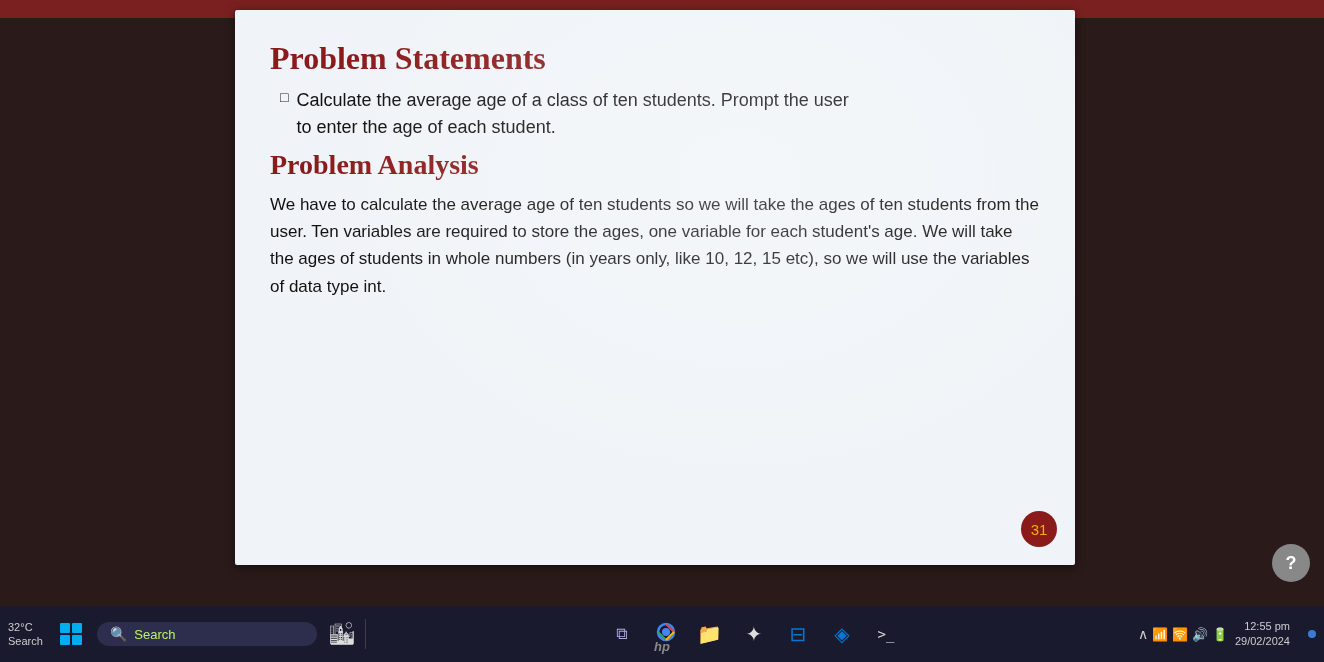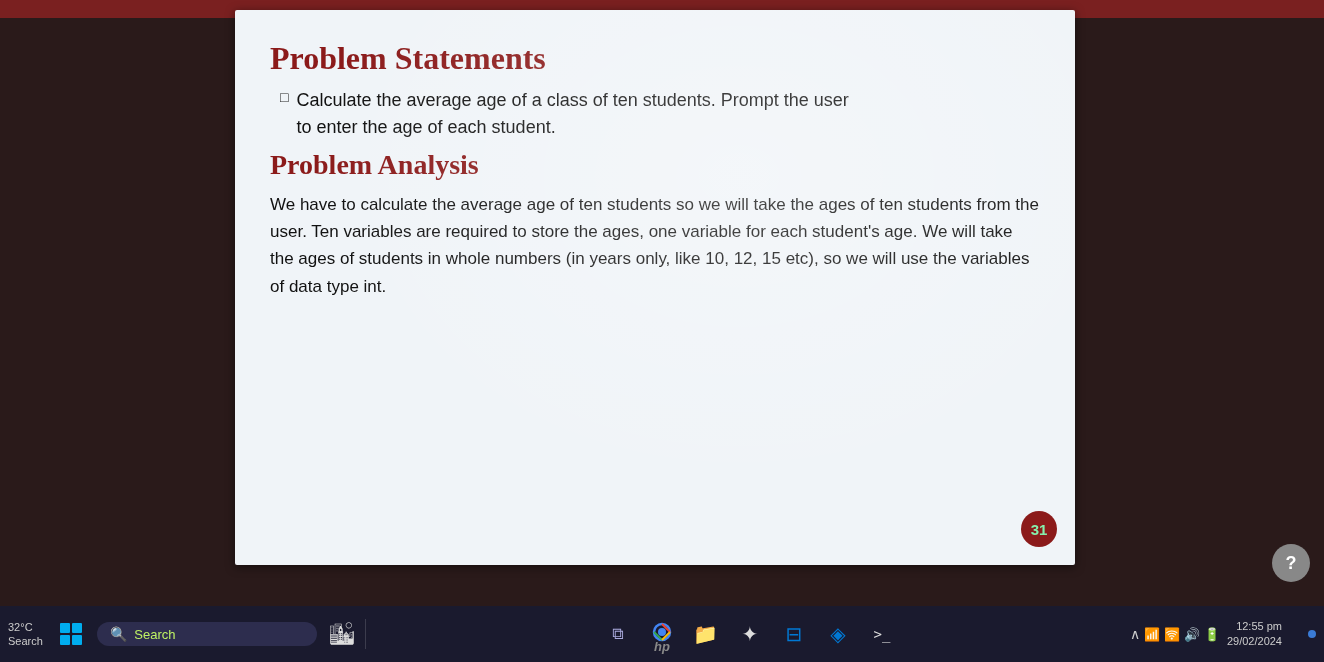--- a/index.html
+++ b/index.html
@@ -74,26 +74,26 @@
 
     
     .slide-number {
       position: absolute;
       bottom: 18px;
       right: 18px;
       width: 36px;
       height: 36px;
       background: #8b1a1a;
       border-radius: 50%;
-      color: #86efac;
+      color: #eab308;
       display: flex;
       align-items: center;
       justify-content: center;
       font-size: 15px;
-      font-weight: bold;
+      font-weight: normal;
     }
 
     
     .help-button {
       position: absolute;
       right: 14px;
       bottom: 80px;
       width: 38px;
       height: 38px;
       background: #888;
@@ -213,21 +213,21 @@
       gap: 4px;
       color: #ccc;
       font-size: 14px;
     }
 
     .clock {
       color: #ccc;
       font-size: 11px;
       text-align: right;
       line-height: 1.4;
-      margin-right: 20px;
+      margin-right: 12px;
     }
 
     .notification-dot {
       width: 8px;
       height: 8px;
       background: #3a7bd5;
       border-radius: 50%;
     }
 
     

